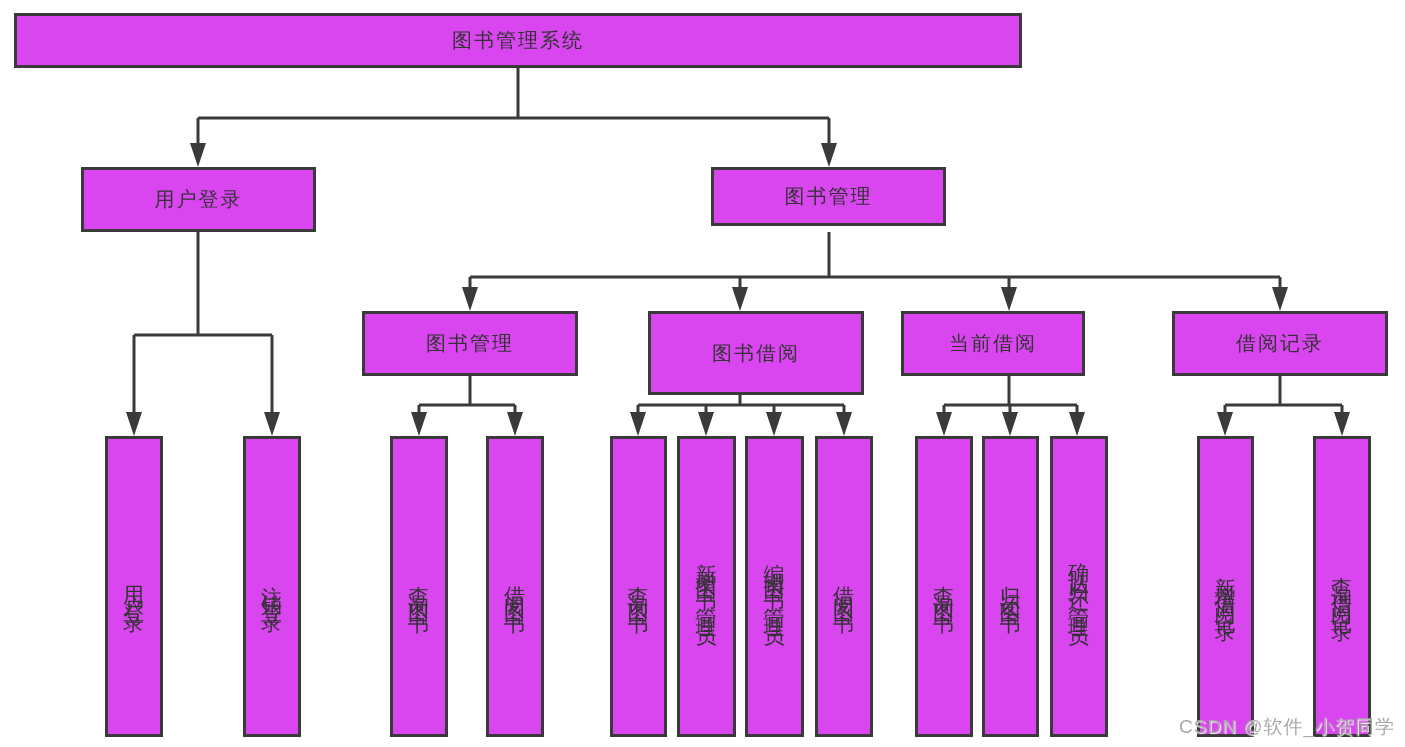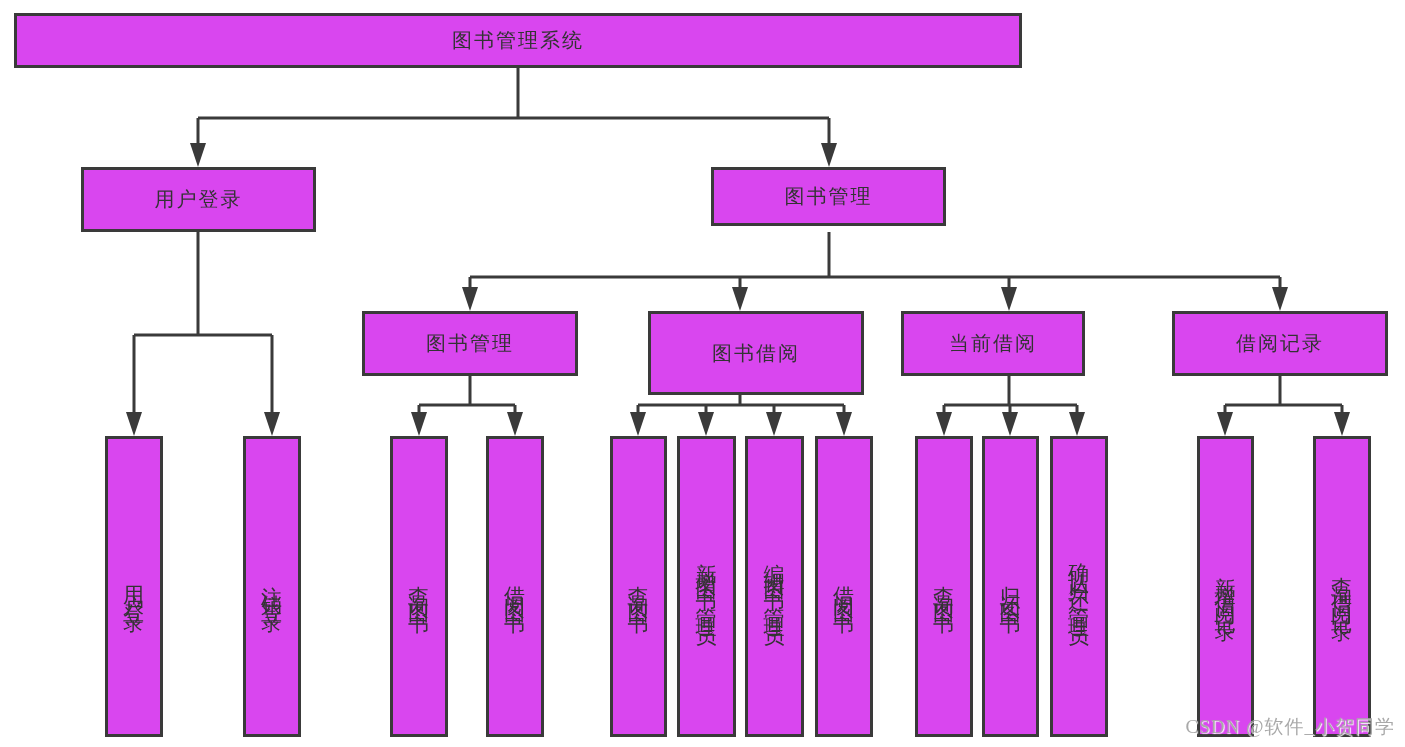--- a/index.html
+++ b/index.html
@@ -62,21 +62,20 @@
   }
   .watermark {
     position: absolute;
     right: 10px;
     bottom: 7px;
     color: var(--watermark);
     font-size: 19px;
     letter-spacing: 1px;
     z-index: 3;
     text-shadow: 1px 1px 1px #ffffff;
-    font-family: Liberation Serif, serif;
   }
 </style>
 </head>
 <body>
 
 <div class="canvas">
 
   <svg class="connectors" viewBox="0 0 1405 747" xmlns="http://www.w3.org/2000/svg" aria-hidden="true">
 
     <path d="M518 68 V118 M198 118 H829 M198 118 V146 M829 118 V146"></path>

